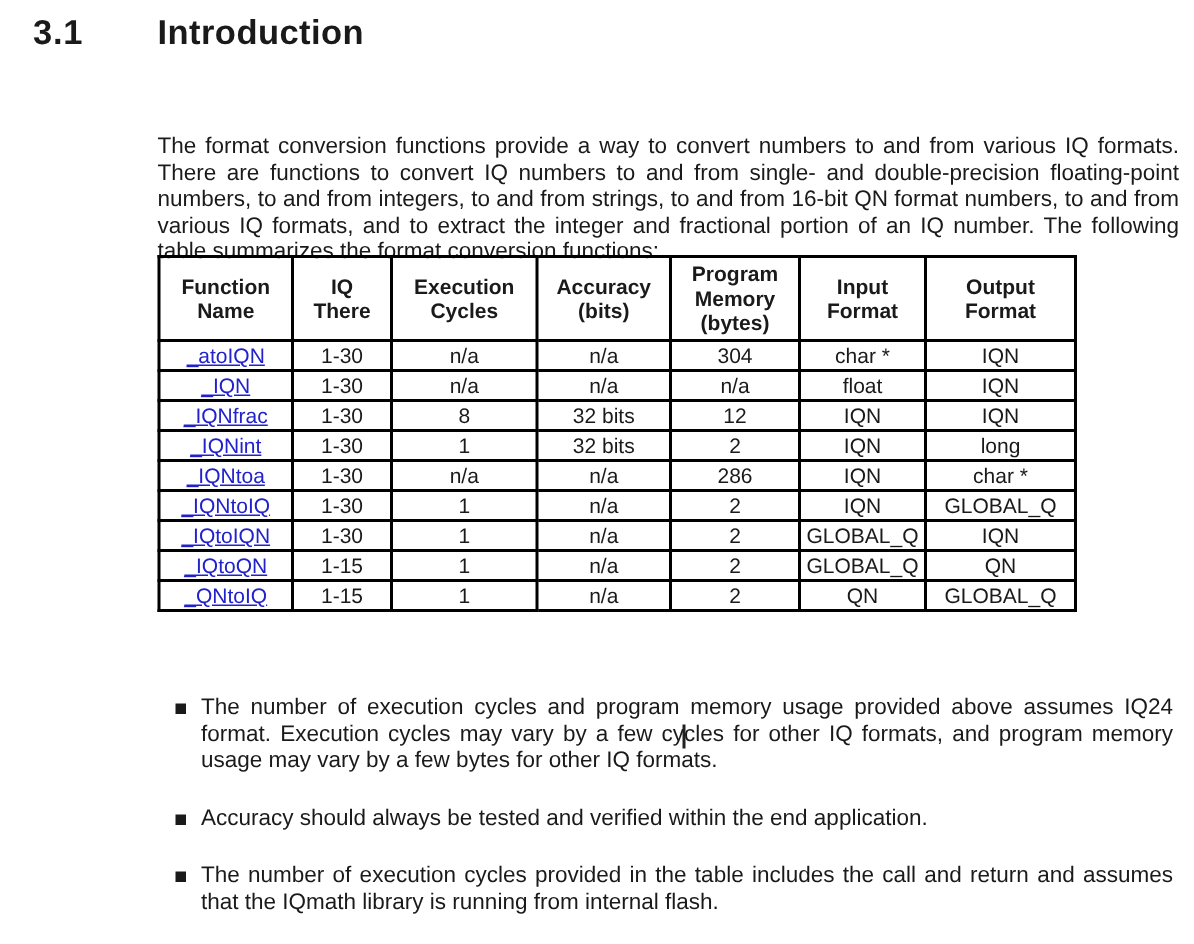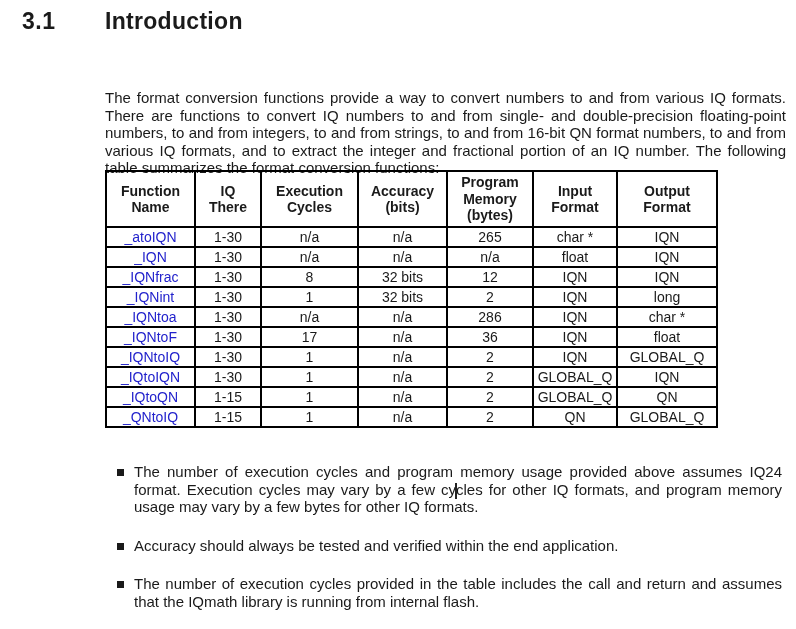--- a/index.html
+++ b/index.html
@@ -41,20 +41,21 @@
     line-height:16.5px;
     white-space:pre-line;
   }
   table.conv td{
     height:18px;
     line-height:18px;
     white-space:nowrap;
   }
   .fn-link{
     color:var(--link-blue,#2222cc);
+    text-decoration:underline;
     cursor:pointer;
   }
   
   #notes{
     position:absolute;left:117px;top:463px;width:672px;
     list-style:none;margin:0;padding:0;
   }
   #notes li{display:flex;margin:0 0 21px 0;}
   .bullet-sq{
     flex:none;width:7px;height:7px;background:#1a1a1a;
@@ -110,21 +111,21 @@
             <th>Output
 Format</th>
           </tr>
       </thead>
       <tbody>
           <tr>
             <td><span class="fn-link">_atoIQN</span></td>
             <td>1-30</td>
             <td>n/a</td>
             <td>n/a</td>
-            <td>265</td>
+            <td>304</td>
             <td>char *</td>
             <td>IQN</td>
           </tr>
           <tr>
             <td><span class="fn-link">_IQN</span></td>
             <td>1-30</td>
             <td>n/a</td>
             <td>n/a</td>
             <td>n/a</td>
             <td>float</td>
@@ -149,29 +150,20 @@
             <td>long</td>
           </tr>
           <tr>
             <td><span class="fn-link">_IQNtoa</span></td>
             <td>1-30</td>
             <td>n/a</td>
             <td>n/a</td>
             <td>286</td>
             <td>IQN</td>
             <td>char *</td>
-          </tr>
-          <tr>
-            <td><span class="fn-link">_IQNtoF</span></td>
-            <td>1-30</td>
-            <td>17</td>
-            <td>n/a</td>
-            <td>36</td>
-            <td>IQN</td>
-            <td>float</td>
           </tr>
           <tr>
             <td><span class="fn-link">_IQNtoIQ</span></td>
             <td>1-30</td>
             <td>1</td>
             <td>n/a</td>
             <td>2</td>
             <td>IQN</td>
             <td>GLOBAL_Q</td>
           </tr>

